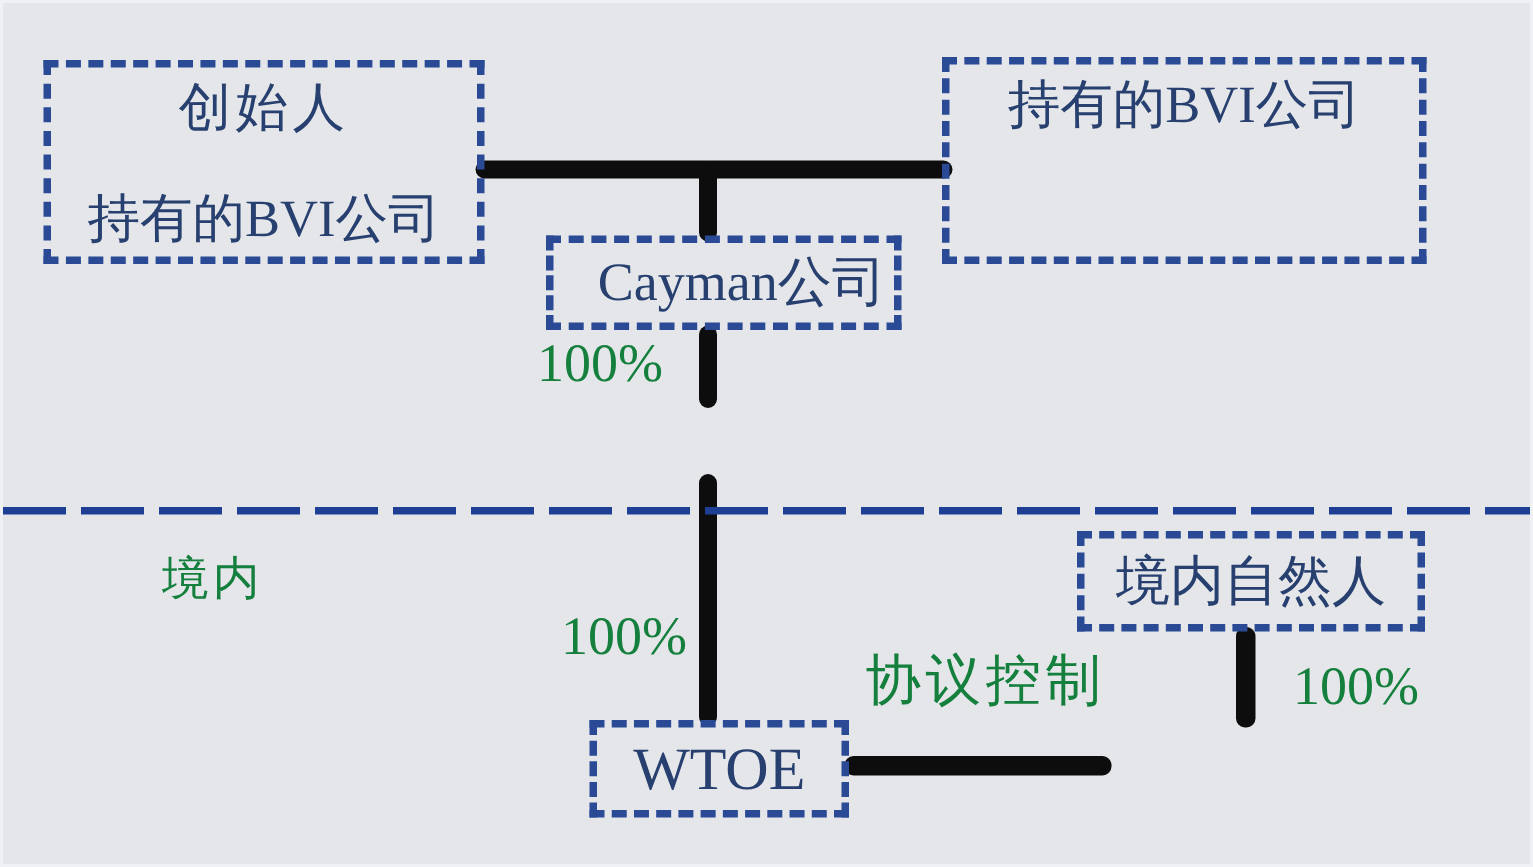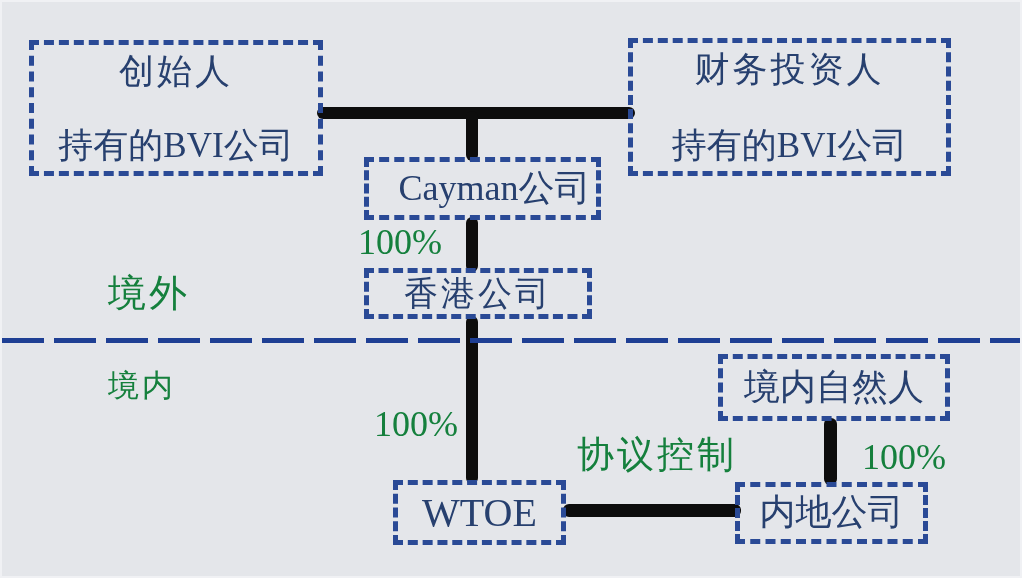--- a/index.html
+++ b/index.html
@@ -57,45 +57,37 @@
   <div class="conn" style="left:561px;top:502px;width:178px;height:13px;"></div>
 
   <div class="divider" style="top:336px;"></div>
 
   <div class="node two-line" style="left:27px;top:38px;width:294px;height:136px;font-size:35px;">
     <span class="ln cjk-spaced">创始人</span>
     <span class="ln">持有的BVI公司</span>
   </div>
 
   <div class="node two-line" style="left:626px;top:36px;width:323px;height:138px;font-size:35px;">
-    <span class="ln cjk-spaced">财务投资人</span>
     <span class="ln">持有的BVI公司</span>
   </div>
 
   <div class="node" style="left:362px;top:155px;width:237px;height:63px;font-size:36px;padding-left:24px;">
     <span class="ln">Cayman公司</span>
   </div>
 
-  <div class="node" style="left:362px;top:266px;width:228px;height:51px;font-size:34px;">
-    <span class="ln cjk-spaced">香港公司</span>
-  </div>
 
   <div class="node" style="left:716px;top:352px;width:232px;height:67px;font-size:36px;">
     <span class="ln">境内自然人</span>
   </div>
 
   <div class="node" style="left:391px;top:478px;width:173px;height:65px;font-size:40px;">
     <span class="ln">WTOE</span>
   </div>
 
-  <div class="node" style="left:733px;top:480px;width:193px;height:62px;font-size:36px;">
-    <span class="ln">内地公司</span>
-  </div>
 
-  <div class="lbl cjk-spaced" style="left:106px;top:272px;font-size:38px;">境外</div>
   <div class="lbl cjk-spaced" style="left:106px;top:368px;font-size:31px;">境内</div>
 
   <div class="lbl" style="left:356px;top:222px;font-size:36px;">100%</div>
   <div class="lbl" style="left:372px;top:404px;font-size:36px;">100%</div>
   <div class="lbl cjk-spaced" style="left:575px;top:437px;font-size:37px;font-family:Liberation Mono, monospace;">协议控制</div>
   <div class="lbl" style="left:860px;top:437px;font-size:36px;">100%</div>
 
 </div>
 
 </body></html>

